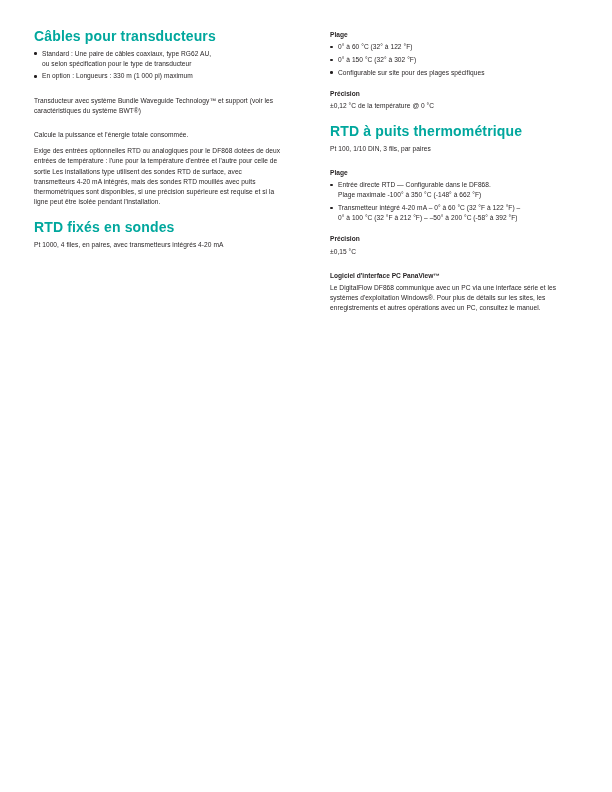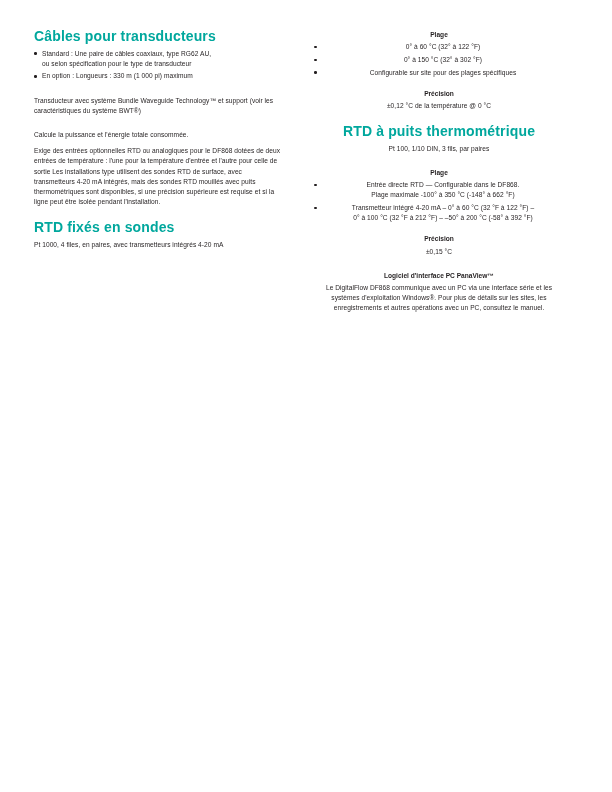--- a/index.html
+++ b/index.html
@@ -20,21 +20,21 @@
     left: 0; top: 0;
     width: 612px;
     height: 792px;
   }
   .col {
     position: absolute;
     top: 30px;
     width: 250px;
   }
   .col-left  { left: 34px; }
-  .col-right { left: 314px; text-align: center; }
+  .col-right { left: 330px; }
 
   h2.sec {
     font-size: 14px;
     line-height: 12.5px;
     color: #00a79d;
     font-weight: bold;
     margin: 0 0 6px 0;
     letter-spacing: 0.15px;
   }
   .block { margin-bottom: 14px; }

